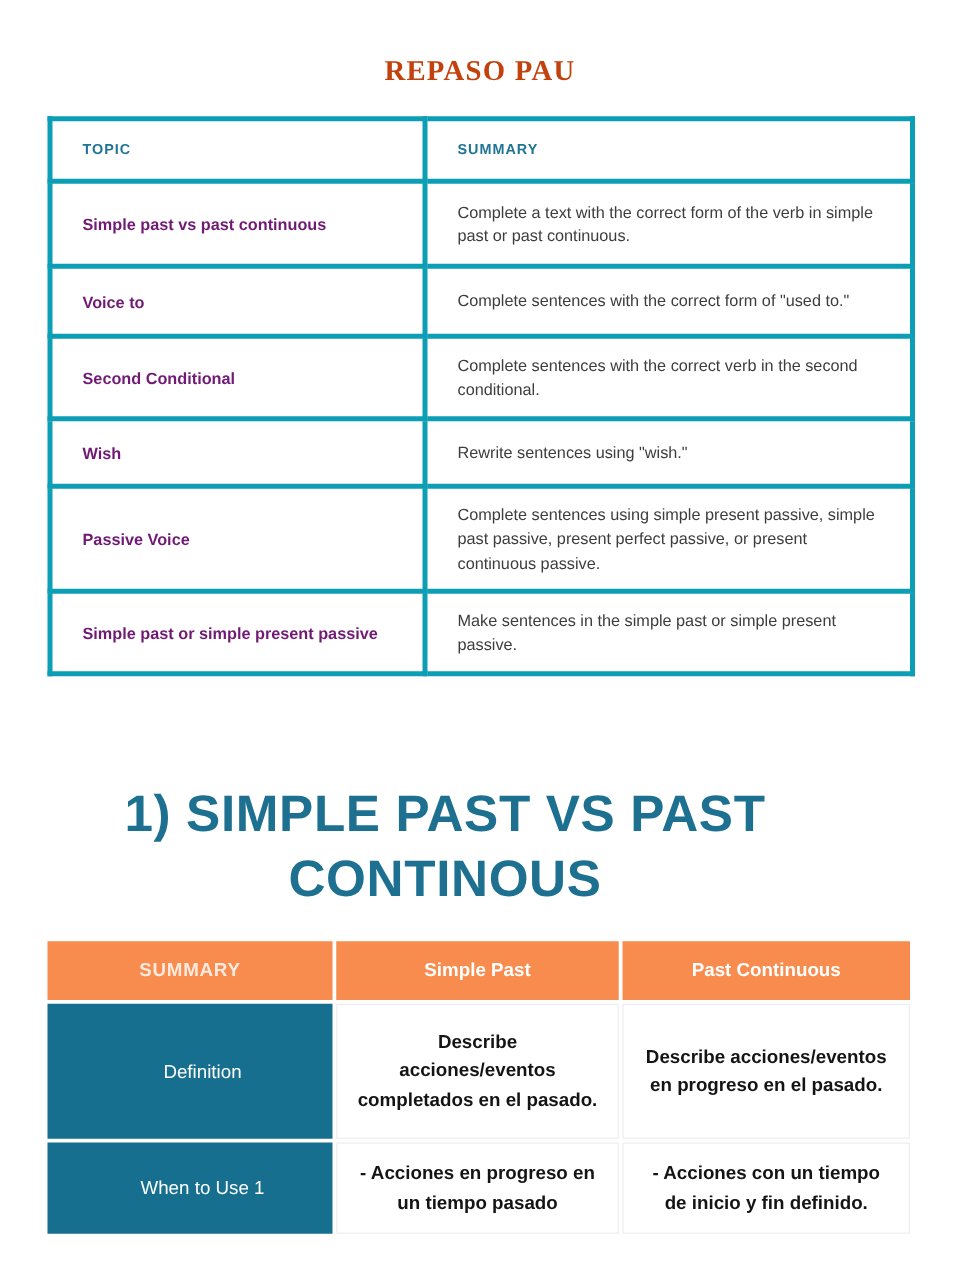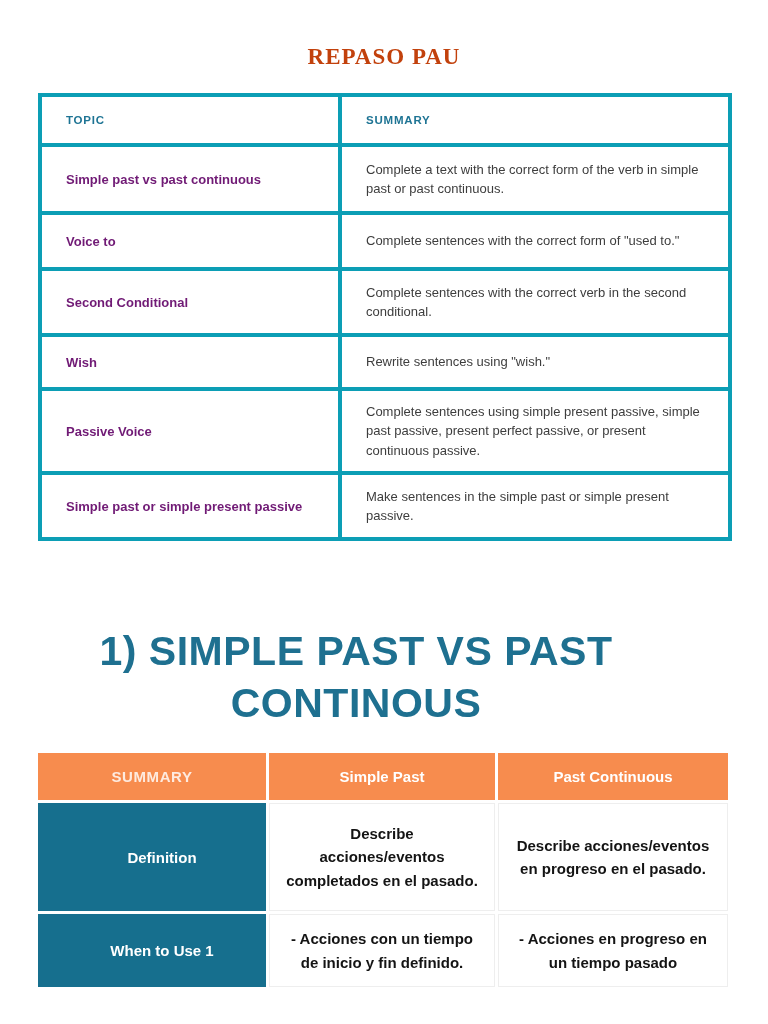--- a/index.html
+++ b/index.html
@@ -109,21 +109,21 @@
   }
   .s-head.summary{
     color:rgba(255,255,255,0.82);
     font-weight:600;
     letter-spacing:0.6px;
   }
   .s-label{
     background:var(--teal-fill);
     color:#ffffff;
     font-size:15px;
-    font-weight:700;
+    font-weight:400;
     padding-left:20px;
   }
   .s-body{
     background:#ffffff;
     border:1px solid #eeeeee;
     color:#141414;
     font-size:15px;
     font-weight:700;
     line-height:1.55;
     padding:8px 16px;
@@ -181,17 +181,17 @@
   <div class="summary-table">
     <div class="cell s-head summary">SUMMARY</div>
     <div class="cell s-head">Simple Past</div>
     <div class="cell s-head">Past Continuous</div>
 
     <div class="cell s-label">Definition</div>
     <div class="cell s-body">Describe acciones/eventos completados en el pasado.</div>
     <div class="cell s-body">Describe acciones/eventos en progreso en el pasado.</div>
 
     <div class="cell s-label">When to Use 1</div>
+    <div class="cell s-body">- Acciones en progreso en un tiempo pasado</div>
     <div class="cell s-body">- Acciones con un tiempo de inicio y fin definido.</div>
-    <div class="cell s-body">- Acciones en progreso en un tiempo pasado</div>
   </div>
 
 </div>
 
 </body></html>

